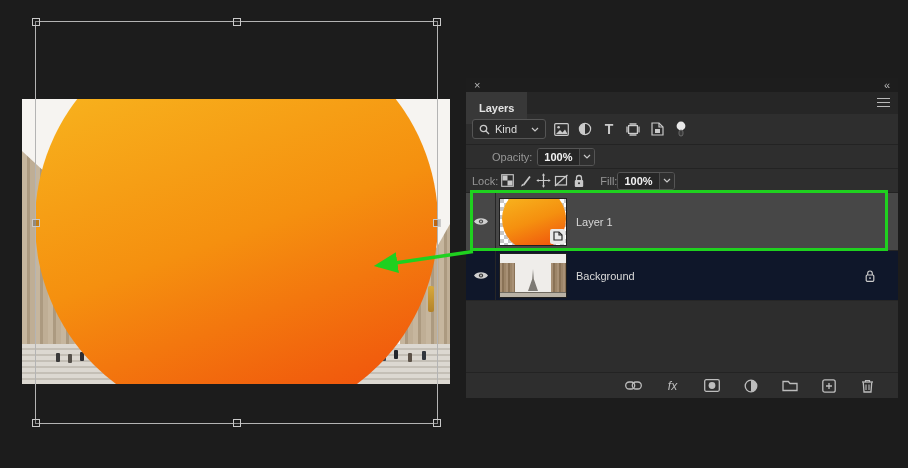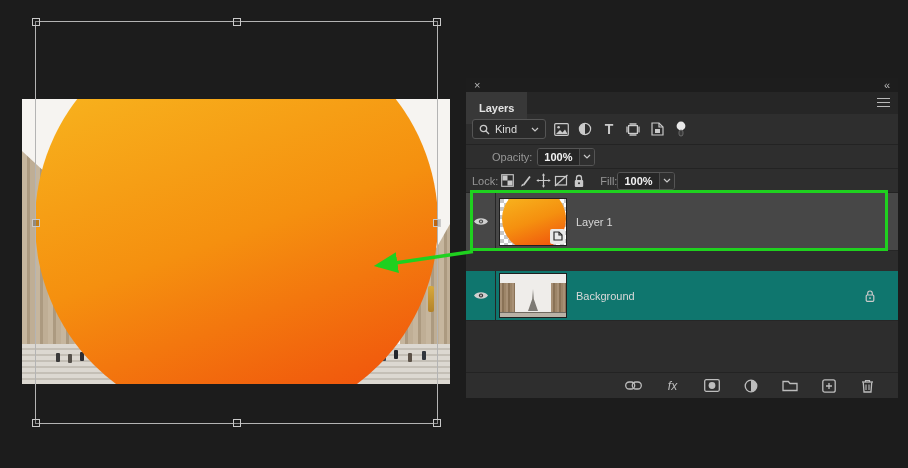--- a/index.html
+++ b/index.html
@@ -62,21 +62,21 @@
   .dd-blend { width:106px; height:18px; }
   .vbox { display:flex; align-items:center; height:18px; border:1px solid #555; border-radius:3px; overflow:hidden; }
   .vbox .val { background:#262626; padding:0 6px; color:#f2f2f2; font-weight:bold; height:100%; display:flex; align-items:center;text-align:right; }
   .vbox .vchev { background:#2f2f2f; width:15px; height:100%; display:flex; align-items:center; justify-content:center; border-left:1px solid #4a4a4a; }
   .lbl { color:#979797; }
   .fico { width:18px; height:18px; display:flex; align-items:center; justify-content:center; color:#c9c9c9; }
   .list { position:relative; height:179px; background:#2d2d2d; overflow:hidden; }
   .lrow { position:relative; display:flex; align-items:center; border-bottom:1px solid #262626; }
   .lrow.sel { background:#474747; }
   .lrow-1 { height:58px; }
-  .lrow-2 { height:50px; background:#0f766e;margin-top:20px; }
+  .lrow-2 { height:50px; background:#0f172a; }
   .eyecell { width:30px; align-self:stretch; display:flex; align-items:center; justify-content:center;
              border-right:1px solid #262626; }
   .thumb { position:relative; width:68px; border:1px solid #1f1f1f; overflow:hidden; margin-left:3px; background:#fff; }
   .thumb-1 { height:48px;
      background:repeating-conic-gradient(#ffffff 0 25%, #c8c8c8 0 50%) 0 0 / 8px 8px; }
   .thumb-2 { height:45px; background:#efedea; }
   .t1-circle { position:absolute; left:2px; top:-12px; width:64px; height:64px; border-radius:50%;
      background:linear-gradient(160deg,#f8bb21 4%,#f5900f 52%,#ef450c 100%); }
   .so-badge { position:absolute; right:1px; bottom:1px; width:15px; height:15px;
      background:#e9e9e9; border-radius:2px; display:flex; align-items:center; justify-content:center; }

